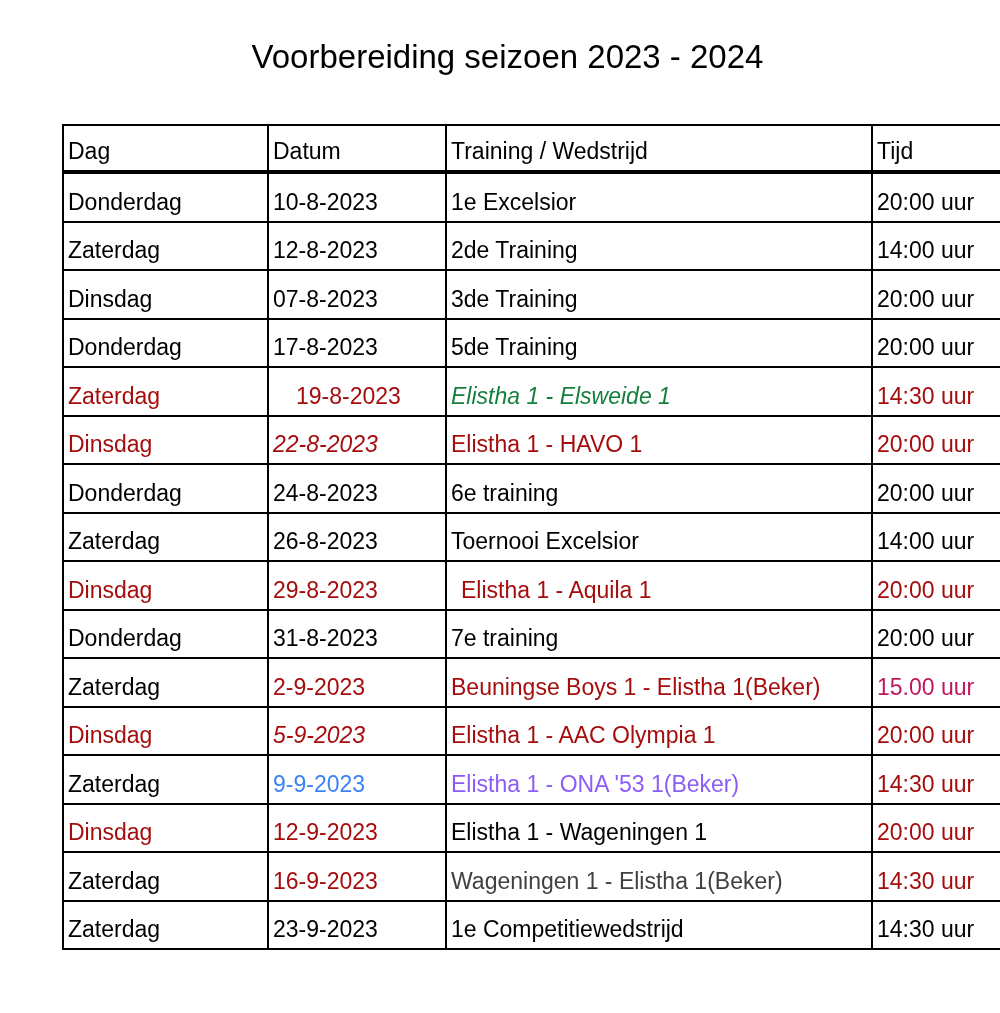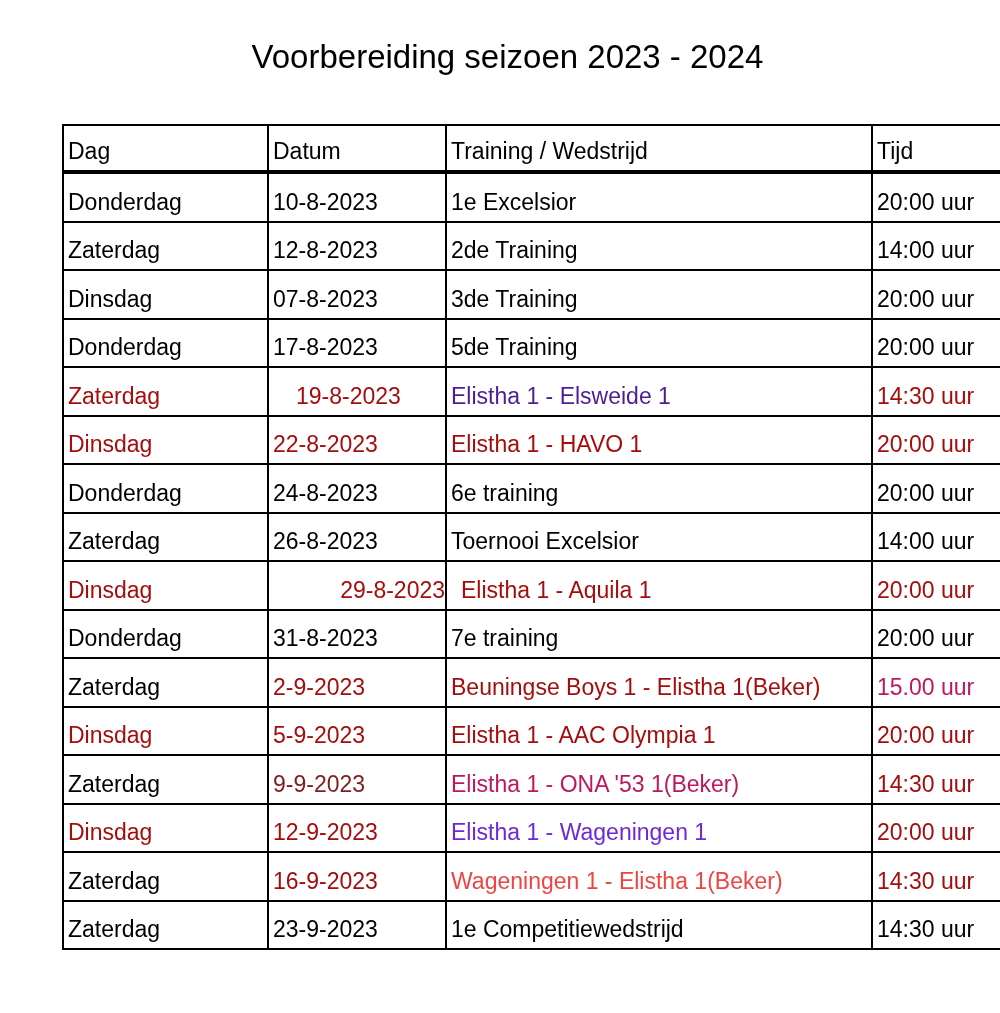--- a/index.html
+++ b/index.html
@@ -62,81 +62,81 @@
       </tr>
       <tr>
         <td>Donderdag</td>
         <td>17-8-2023</td>
         <td>5de Training</td>
         <td>20:00 uur</td>
       </tr>
       <tr>
         <td class="red" style="color: rgb(165, 13, 13);">Zaterdag</td>
         <td class="red" style="color: rgb(165, 13, 13); padding-left: 27px;">19-8-2023</td>
-        <td class="red" style="color: #4c1d95;">Elistha 1 - Elsweide 1</td>
+        <td class="red" style="color: #15803d; font-style: italic;">Elistha 1 - Elsweide 1</td>
         <td class="red" style="color: rgb(165, 13, 13);">14:30 uur</td>
       </tr>
       <tr>
         <td class="red" style="color: rgb(165, 13, 13);">Dinsdag</td>
-        <td class="red" style="color: rgb(165, 13, 13);">22-8-2023</td>
+        <td class="red" style="color: rgb(165, 13, 13); font-style: italic;">22-8-2023</td>
         <td class="red" style="color: rgb(165, 13, 13);">Elistha 1 - HAVO 1</td>
         <td class="red" style="color: rgb(165, 13, 13);">20:00 uur</td>
       </tr>
       <tr>
         <td>Donderdag</td>
         <td>24-8-2023</td>
         <td>6e training</td>
         <td>20:00 uur</td>
       </tr>
       <tr>
         <td>Zaterdag</td>
         <td>26-8-2023</td>
         <td>Toernooi Excelsior</td>
         <td>14:00 uur</td>
       </tr>
       <tr>
         <td class="red" style="color: rgb(165, 13, 13);">Dinsdag</td>
-        <td class="red" style="color: rgb(165, 13, 13); text-align: right;">29-8-2023</td>
+        <td class="red" style="color: rgb(165, 13, 13);">29-8-2023</td>
         <td class="red" style="color: rgb(165, 13, 13); padding-left: 14px;">Elistha 1 - Aquila 1</td>
         <td class="red" style="color: rgb(165, 13, 13);">20:00 uur</td>
       </tr>
       <tr>
         <td>Donderdag</td>
         <td>31-8-2023</td>
         <td>7e training</td>
         <td>20:00 uur</td>
       </tr>
       <tr>
         <td>Zaterdag</td>
         <td class="red" style="color: rgb(165, 13, 13);">2-9-2023</td>
         <td class="red" style="color: rgb(165, 13, 13);">Beuningse Boys 1 - Elistha 1(Beker)</td>
         <td class="red" style="color: #be185d;">15.00 uur</td>
       </tr>
       <tr>
         <td class="red" style="color: rgb(165, 13, 13);">Dinsdag</td>
-        <td class="red" style="color: rgb(165, 13, 13);">5-9-2023</td>
+        <td class="red" style="color: rgb(165, 13, 13); font-style: italic;">5-9-2023</td>
         <td class="red" style="color: rgb(165, 13, 13);">Elistha 1 - AAC Olympia 1</td>
         <td class="red" style="color: rgb(165, 13, 13);">20:00 uur</td>
       </tr>
       <tr>
         <td>Zaterdag</td>
-        <td class="red" style="color: #7f1d1d;">9-9-2023</td>
-        <td class="red" style="color: #be185d;">Elistha 1 - ONA '53 1(Beker)</td>
+        <td class="red" style="color: #3b82f6;">9-9-2023</td>
+        <td class="red" style="color: #8b5cf6;">Elistha 1 - ONA '53 1(Beker)</td>
         <td class="red" style="color: rgb(165, 13, 13);">14:30 uur</td>
       </tr>
       <tr>
         <td class="red" style="color: rgb(165, 13, 13);">Dinsdag</td>
         <td class="red" style="color: rgb(165, 13, 13);">12-9-2023</td>
-        <td class="red" style="color: #6d28d9;">Elistha 1 - Wageningen 1</td>
+        <td class="red" style="color: #000000;">Elistha 1 - Wageningen 1</td>
         <td class="red" style="color: rgb(165, 13, 13);">20:00 uur</td>
       </tr>
       <tr>
         <td>Zaterdag</td>
         <td class="red" style="color: rgb(165, 13, 13);">16-9-2023</td>
-        <td class="red" style="color: #ef4444;">Wageningen 1 - Elistha 1(Beker)</td>
+        <td class="red" style="color: #404040;">Wageningen 1 - Elistha 1(Beker)</td>
         <td class="red" style="color: rgb(165, 13, 13);">14:30 uur</td>
       </tr>
       <tr>
         <td>Zaterdag</td>
         <td>23-9-2023</td>
         <td>1e Competitiewedstrijd</td>
         <td>14:30 uur</td>
       </tr>
     </tbody>
 </table>

